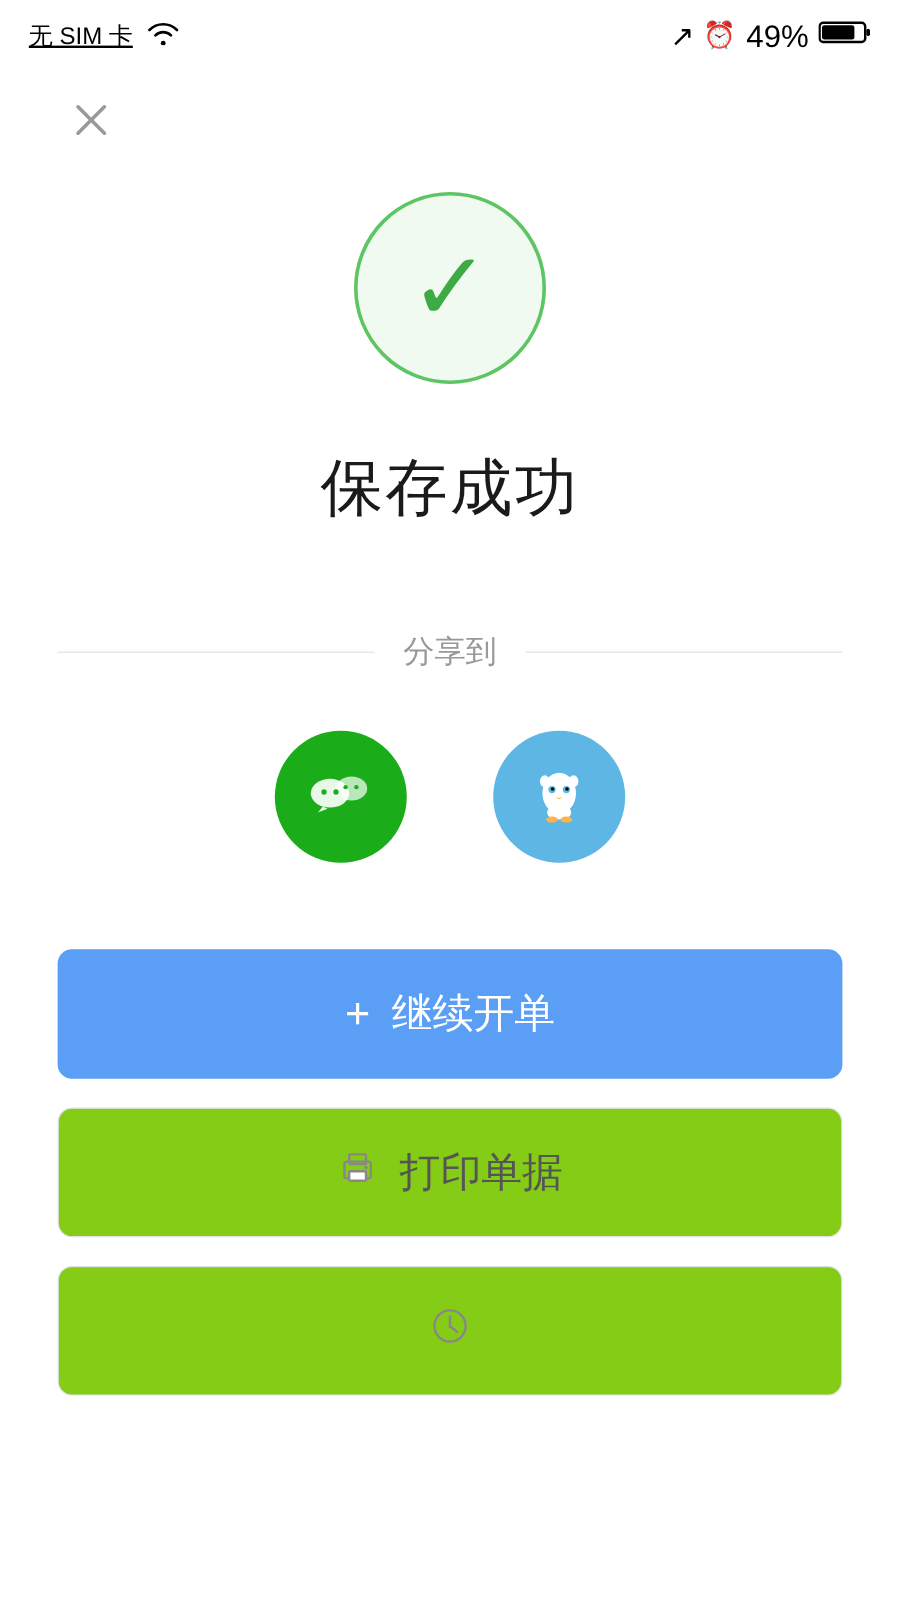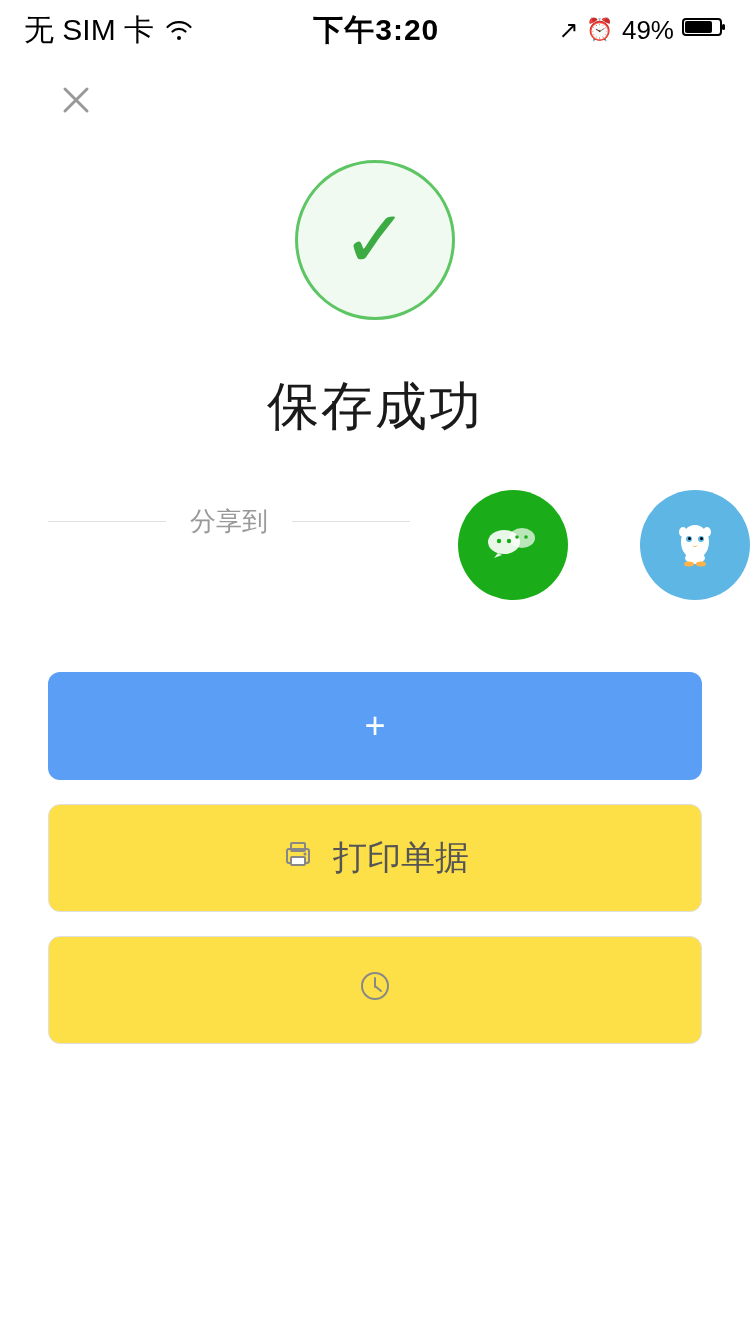--- a/index.html
+++ b/index.html
@@ -26,23 +26,24 @@
       align-items: center;
       justify-content: space-between;
       padding: 0 24px;
       background: #fff;
     }
 
     .status-left {
       display: flex;
       align-items: center;
       gap: 10px;
-      font-size: 30px;
+      font-size: 20px;
       color: #000;
       font-weight: 500;
+      text-decoration: underline;
     }
 
     .status-center {
       font-size: 30px;
       font-weight: 600;
       color: #000;
       letter-spacing: 1px;
     }
 
     .status-right {
@@ -96,29 +97,29 @@
       color: #3dab44;
       font-size: 80px;
       line-height: 1;
     }
 
     
     .success-title {
       font-size: 52px;
       font-weight: 400;
       color: #1a1a1a;
-      margin-bottom: 48px;
+      margin-bottom: 84px;
       letter-spacing: 2px;
     }
 
     
     .share-section {
       width: 100%;
       display: flex;
-      flex-direction: row;
+      flex-direction: column;
       align-items: center;
       margin-bottom: 48px;
     }
 
     .divider-row {
       width: 100%;
       display: flex;
       align-items: center;
       padding: 0 48px;
       margin-bottom: 48px;
@@ -187,21 +188,21 @@
       border: none;
       outline: none;
     }
 
     .action-btn-primary {
       background: #5b9ef5;
       color: #fff;
     }
 
     .action-btn-secondary {
-      background: #fde047;
+      background: #84cc16;
       color: #555;
       border: 1px solid #e0e0e0;
     }
 
     .btn-icon {
       font-size: 34px;
     }
 
     
     .wechat-svg, .qq-svg {
@@ -216,21 +217,20 @@
   <div class="status-left">
     <span>无 SIM 卡</span>
     <span>
       <svg width="30" height="22" viewBox="0 0 30 22" fill="none">
         <path d="M15 18a2 2 0 1 1 0 4 2 2 0 0 1 0-4z" fill="#000"></path>
         <path d="M8.5 13.5C10.2 11.8 12.5 10.8 15 10.8s4.8 1 6.5 2.7" stroke="#000" stroke-width="2.2" fill="none" stroke-linecap="round"></path>
         <path d="M3.5 9C6.5 6 10.5 4.2 15 4.2s8.5 1.8 11.5 4.8" stroke="#000" stroke-width="2.2" fill="none" stroke-linecap="round"></path>
       </svg>
     </span>
   </div>
-  <div class="status-center">下午3:20</div>
   <div class="status-right">
     <span style="font-size:24px;">↗</span>
     <span style="font-size:22px;">⏰</span>
     <span style="font-size:26px;font-weight:500;">49%</span>
     <span>
       <svg width="44" height="22" viewBox="0 0 44 22">
         <rect x="1" y="3" width="38" height="16" rx="3" ry="3" fill="none" stroke="#000" stroke-width="2"></rect>
         <rect x="3" y="5" width="27" height="12" rx="2" ry="2" fill="#000"></rect>
         <rect x="40" y="8" width="3" height="6" rx="1.5" fill="#000"></rect>
       </svg>
@@ -299,20 +299,21 @@
           <ellipse cx="45" cy="20" rx="4" ry="5" fill="white"></ellipse>
         </svg>
       </button>
     </div>
   </div>
 
   <div class="actions-section">
 
     <button class="action-btn action-btn-primary">
       <span class="btn-icon" style="font-size:36px;font-weight:300;">+</span>
+      <span>继续开单</span>
     </button>
 
     <button class="action-btn action-btn-secondary">
       <span>
         <svg width="34" height="34" viewBox="0 0 34 34" fill="none">
           <rect x="6" y="12" width="22" height="14" rx="2" stroke="#888" stroke-width="2" fill="none"></rect>
           <rect x="10" y="6" width="14" height="8" rx="1" stroke="#888" stroke-width="2" fill="none"></rect>
           <rect x="10" y="20" width="14" height="8" rx="1" fill="white" stroke="#888" stroke-width="2"></rect>
           <circle cx="24" cy="17" r="1.5" fill="#888"></circle>
         </svg>

